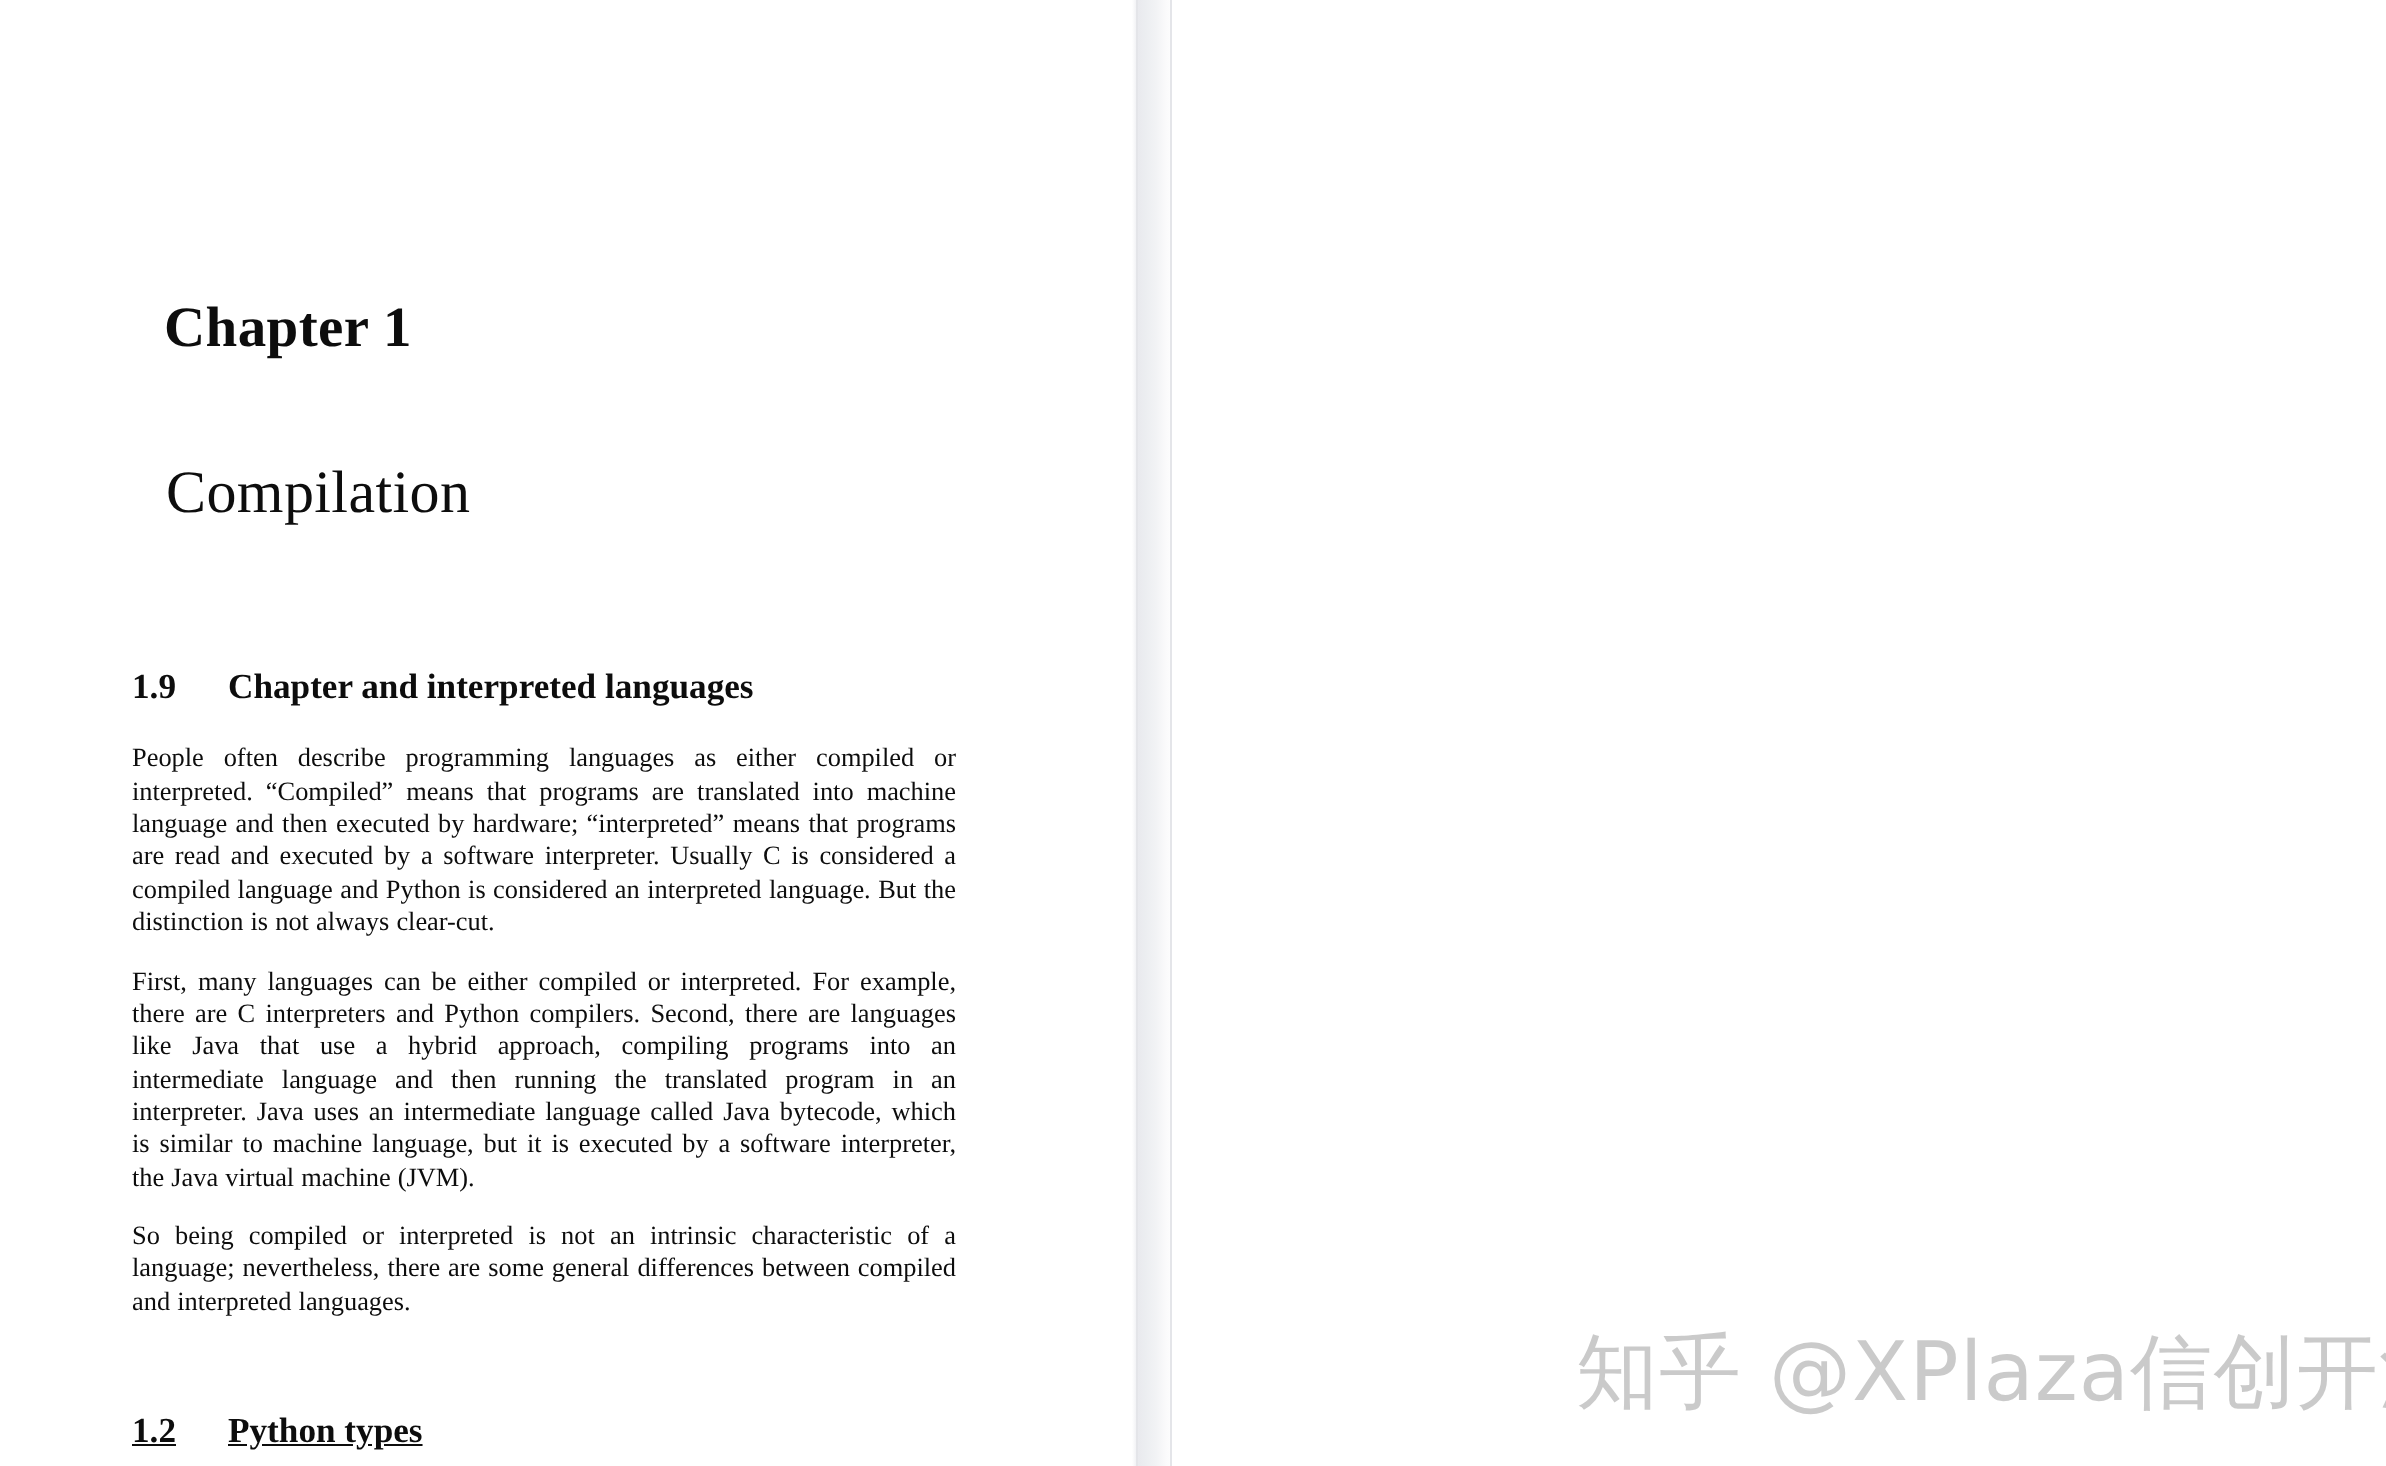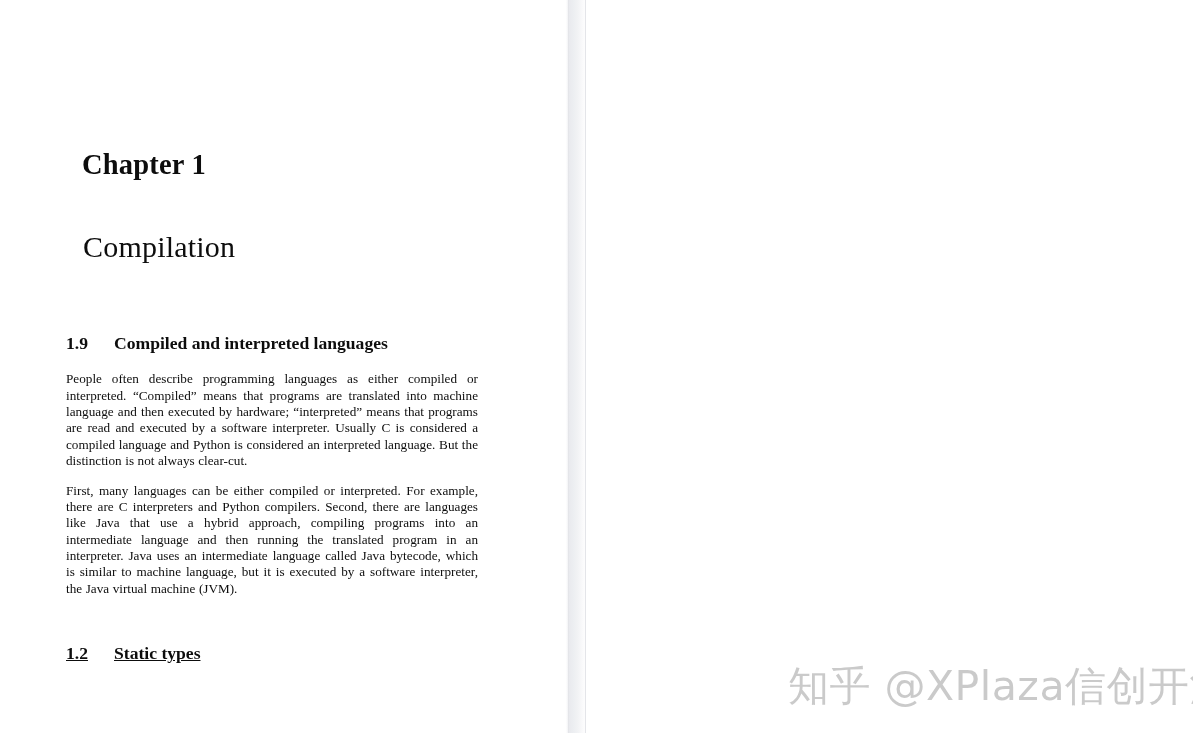--- a/index.html
+++ b/index.html
@@ -122,29 +122,30 @@
 <div id="viewer">
 
   <div class="page" id="page-left">
     <div id="left-col">
 
       <h1 class="chapter-num">Chapter 1</h1>
       <h1 class="chapter-title">Compilation</h1>
 
       <h2 class="section-head sec-1-1">
         <span class="sec-num">1.9</span>
-        <span>Compiled and interpreted languages</span>
+        <span>Chapter and interpreted languages</span>
       </h2>
 
       <p class="body first-after-head">People often describe programming languages as either compiled or interpreted. “Compiled” means that programs are translated into machine language and then executed by hardware; “interpreted” means that programs are read and executed by a software interpreter. Usually C is considered a compiled language and Python is considered an interpreted language. But the distinction is not always clear-cut.</p>
       <p class="body">First, many languages can be either compiled or interpreted. For example, there are C interpreters and Python compilers. Second, there are languages like Java that use a hybrid approach, compiling programs into an intermediate language and then running the translated program in an interpreter. Java uses an intermediate language called Java bytecode, which is similar to machine language, but it is executed by a software interpreter, the Java virtual machine (JVM).</p>
+      <p class="body">So being compiled or interpreted is not an intrinsic characteristic of a language; nevertheless, there are some general differences between compiled and interpreted languages.</p>
 
       <h2 class="section-head sec-1-2">
         <span class="sec-num">1.2</span>
-        <span>Static types</span>
+        <span>Python types</span>
       </h2>
 
     </div>
   </div>
 
   <div id="gutter"></div>
   <div id="gutter-line-l"></div>
   <div id="gutter-line-r"></div>
 
   <div class="page" id="page-right">

